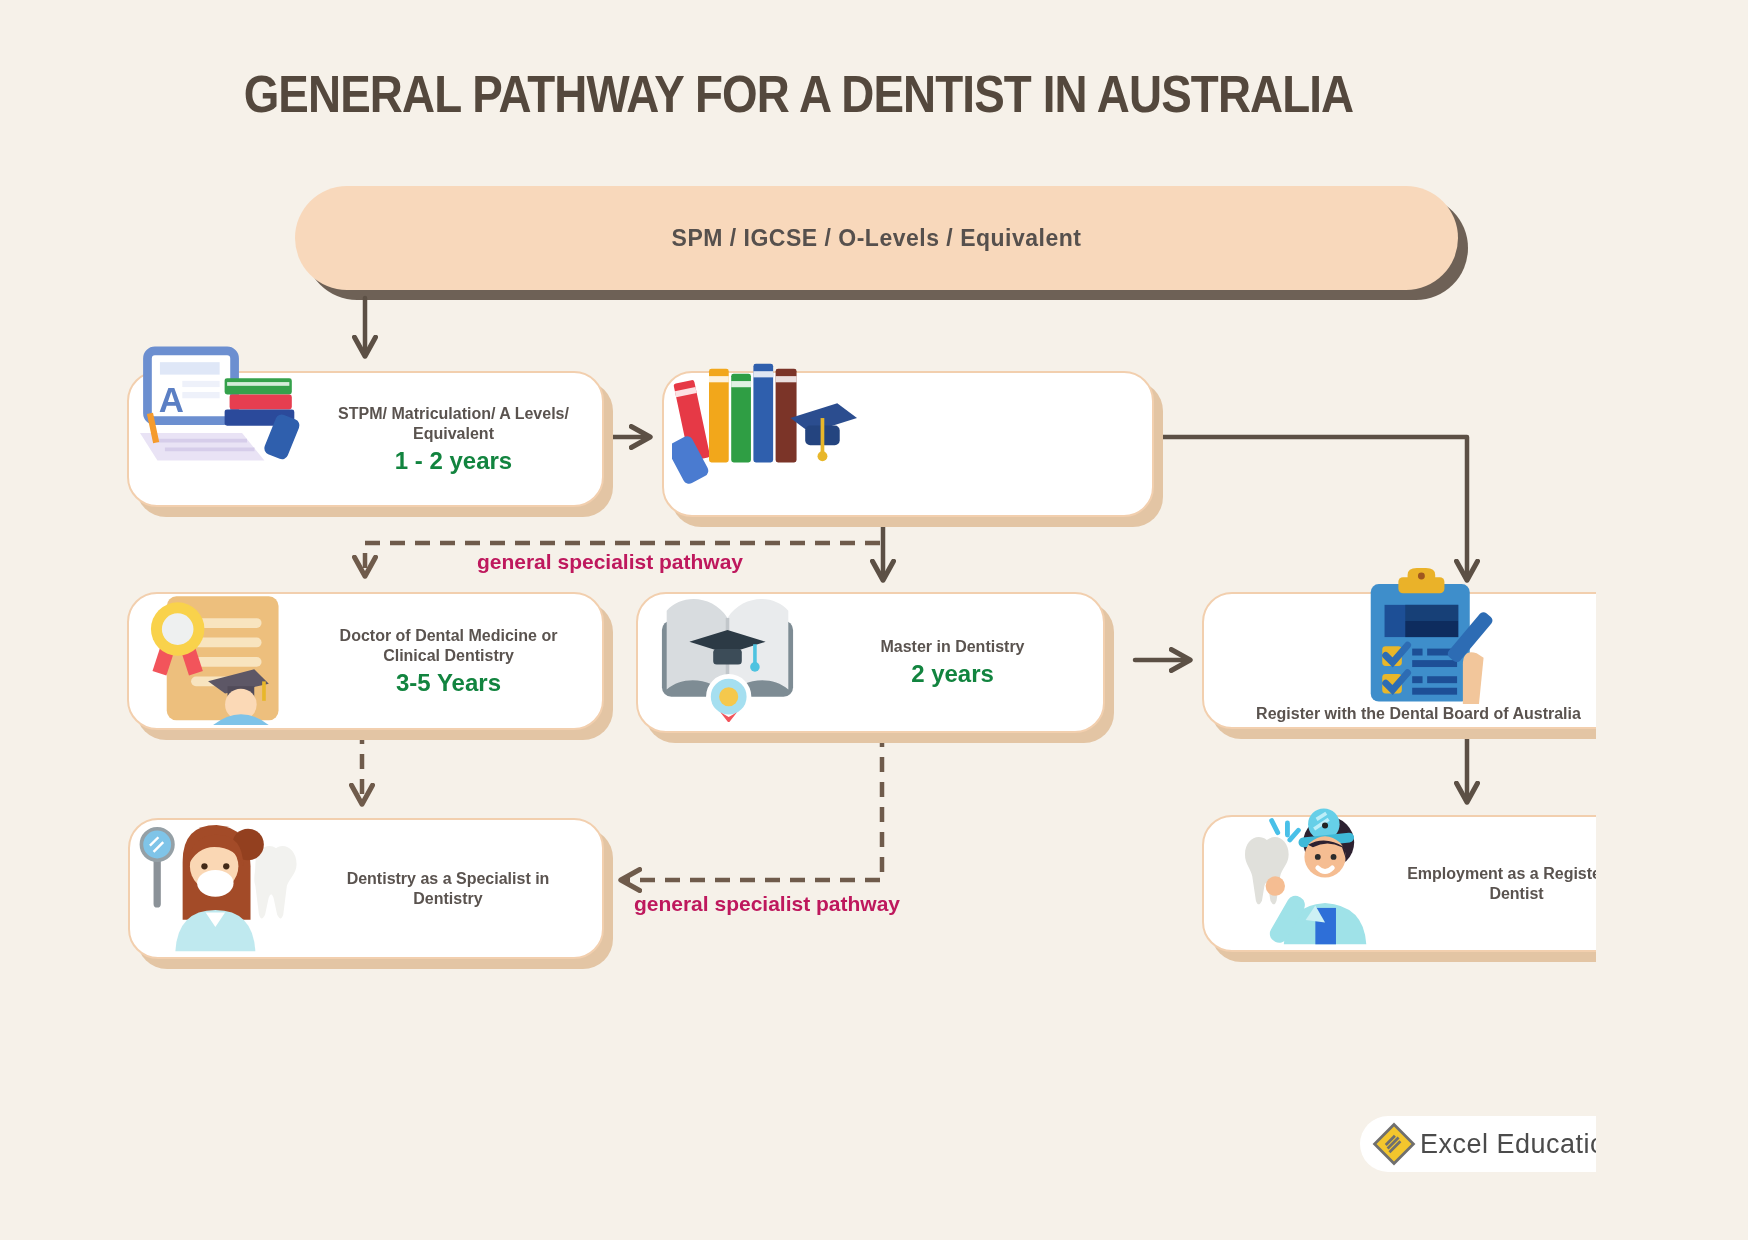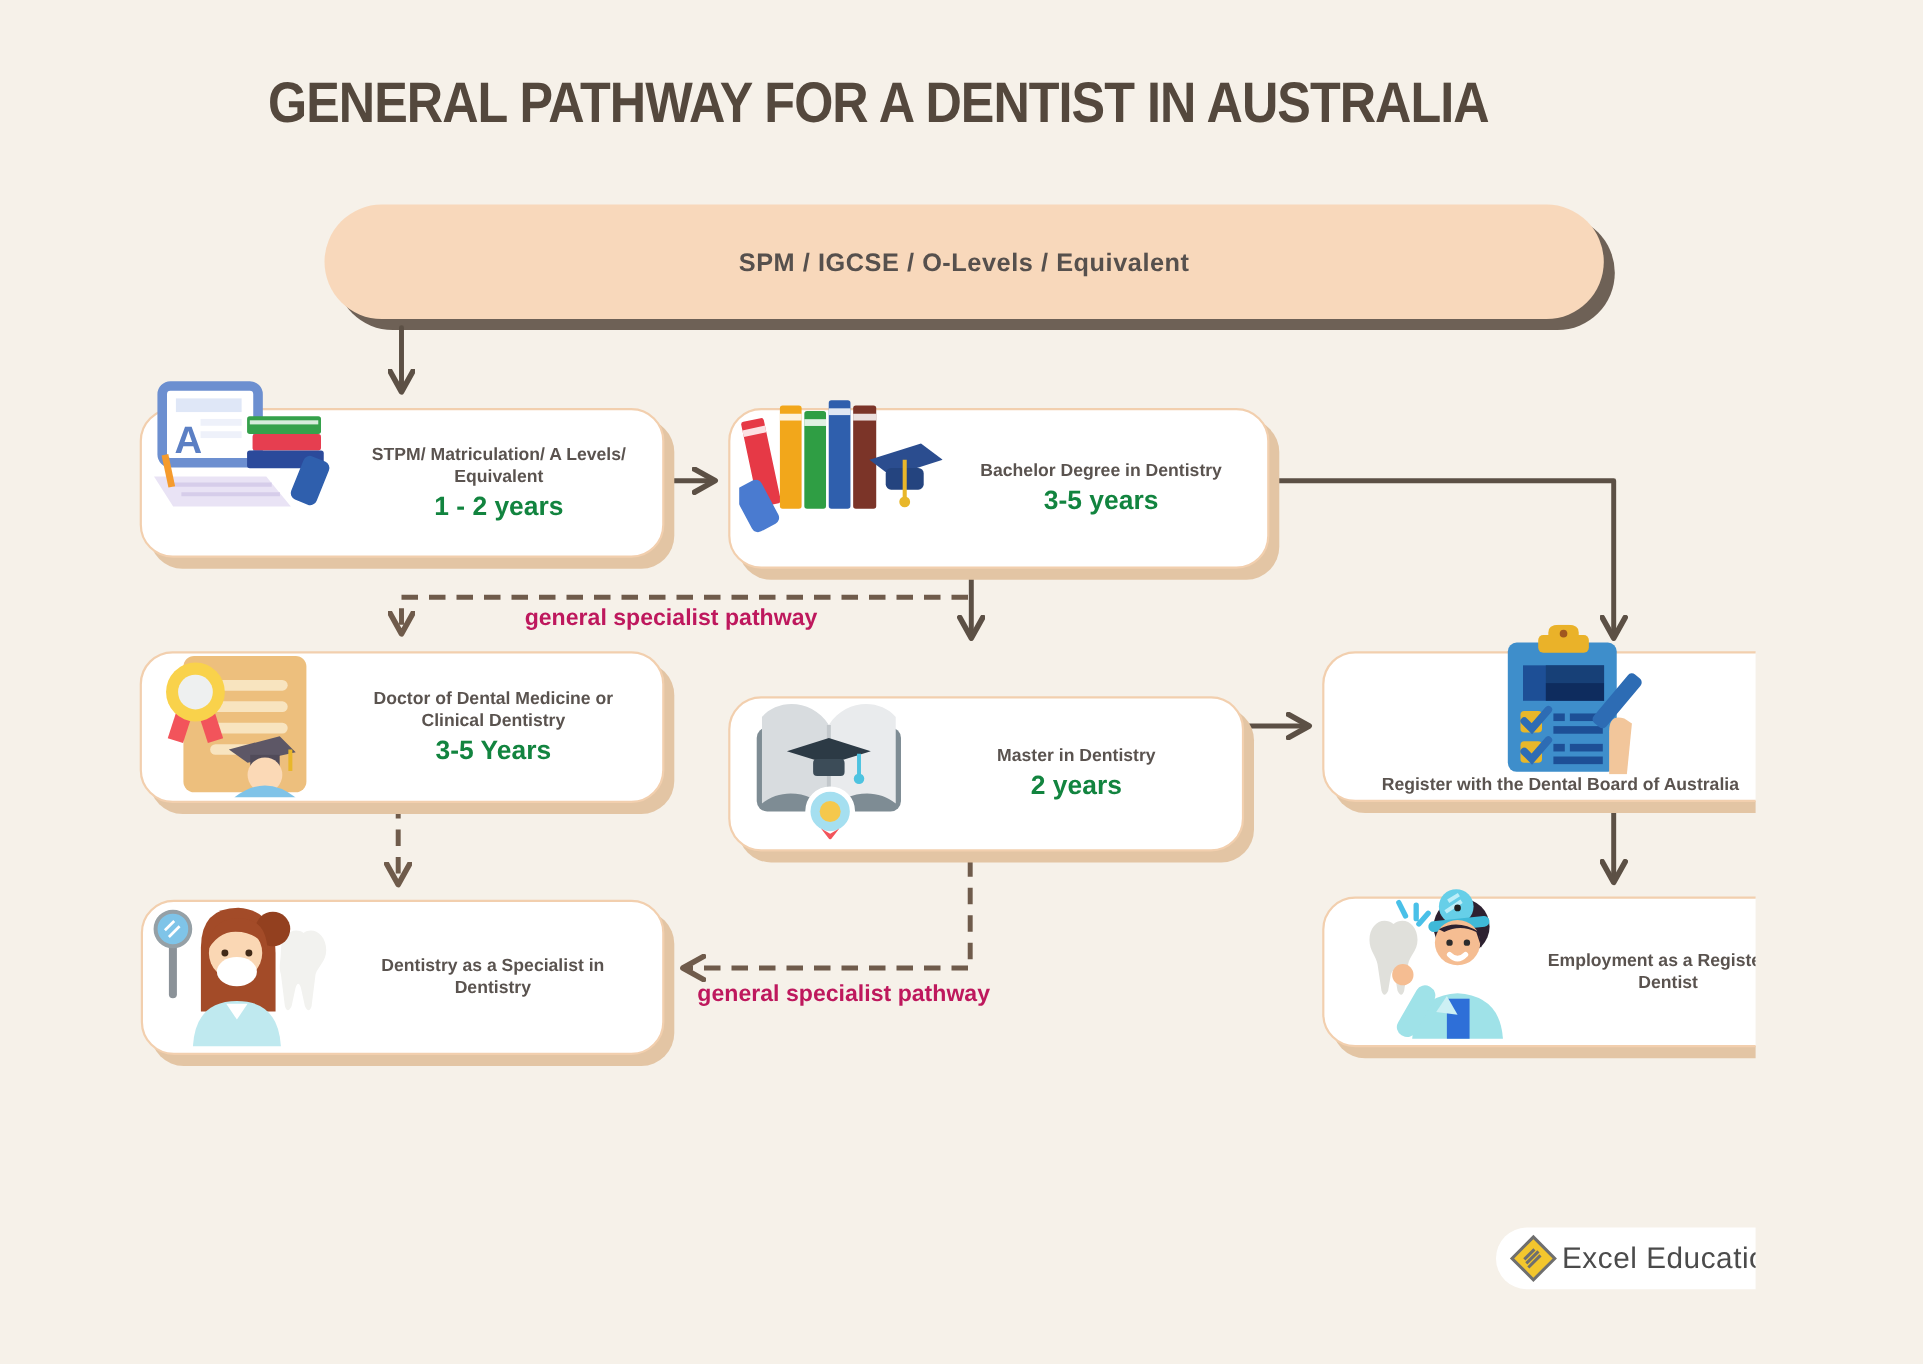--- a/index.html
+++ b/index.html
@@ -18,21 +18,21 @@
   .card{position:absolute;background:#ffffff;border:2px solid #f2cfae;border-radius:30px;
     box-shadow:9px 10px 0 #e3c5a4;display:flex;align-items:center;}
   .icwrap{flex:0 0 auto;display:flex;justify-content:center;align-items:flex-start;}
   .txt{flex:1 1 auto;text-align:center;padding:0 18px 0 4px;}
   .node-title{font-size:16px;font-weight:700;color:#5a534f;line-height:1.25;}
   .node-duration{font-size:24px;font-weight:700;color:#12843f;margin-top:3px;}
 
   #card-stpm{left:127px;top:371px;width:473px;height:132px;}
   #card-bachelor{left:662px;top:371px;width:488px;height:142px;}
   #card-doctor{left:127px;top:592px;width:473px;height:134px;}
-  #card-master{left:662px;top:592px;width:465px;height:137px;margin-top:41px;}
+  #card-master{left:636px;top:592px;width:465px;height:137px;}
   #card-register{left:1202px;top:592px;width:443px;height:133px;flex-direction:column;}
   #card-practise{left:128px;top:818px;width:472px;height:137px;}
   #card-employment{left:1202px;top:815px;width:443px;height:133px;}
 
   .flow{position:absolute;left:0;top:0;pointer-events:none;}
   .edge-label{position:absolute;font-size:21px;font-weight:700;color:#be185d;text-align:center;}
   #edge-label-top{left:450px;top:550px;width:320px;}
   #edge-label-bottom{left:612px;top:892px;width:310px;}
 
   .logo-badge{position:absolute;left:1360px;top:1116px;width:268px;height:56px;background:#ffffff;
@@ -117,24 +117,20 @@
         <rect x="66" y="12" width="16" height="80" rx="2" fill="#2f5fad"></rect>
           <rect x="66" y="18" width="16" height="5" fill="#ffffff" opacity=".85"></rect>
         <rect x="84" y="16" width="17" height="76" rx="2" fill="#7b3428"></rect>
           <rect x="84" y="22" width="17" height="5" fill="#ffffff" opacity=".85"></rect>
         <rect x="2" y="72" width="22" height="36" rx="5" fill="#4a7bd0" transform="rotate(-28 13 90)"></rect>
         <polygon points="96,56 134,44 150,56 112,68" fill="#2b4d8f"></polygon>
         <rect x="108" y="62" width="28" height="16" rx="4" fill="#24447f"></rect>
         <path d="M122 56 L122 84" stroke="#e8b72a" stroke-width="3"></path>
         <circle cx="122" cy="87" r="4" fill="#e8b72a"></circle>
       </svg>
-    </div>
-    <div class="txt">
-      <div class="node-title">Bachelor Degree in Dentistry</div>
-      <div class="node-duration">3-5 years</div>
     </div>
   </div>
 
   <div class="card" id="card-doctor">
     <div class="icwrap" style="width:180px;">
       <svg viewBox="0 0 130 112" width="158" style="margin-top:-8px">
         <rect x="22" y="6" width="92" height="102" rx="8" fill="#edbf7d"></rect>
         <g fill="#f8e4bf">
           <rect x="42" y="24" width="58" height="8" rx="4"></rect>
           <rect x="42" y="40" width="58" height="8" rx="4"></rect>

